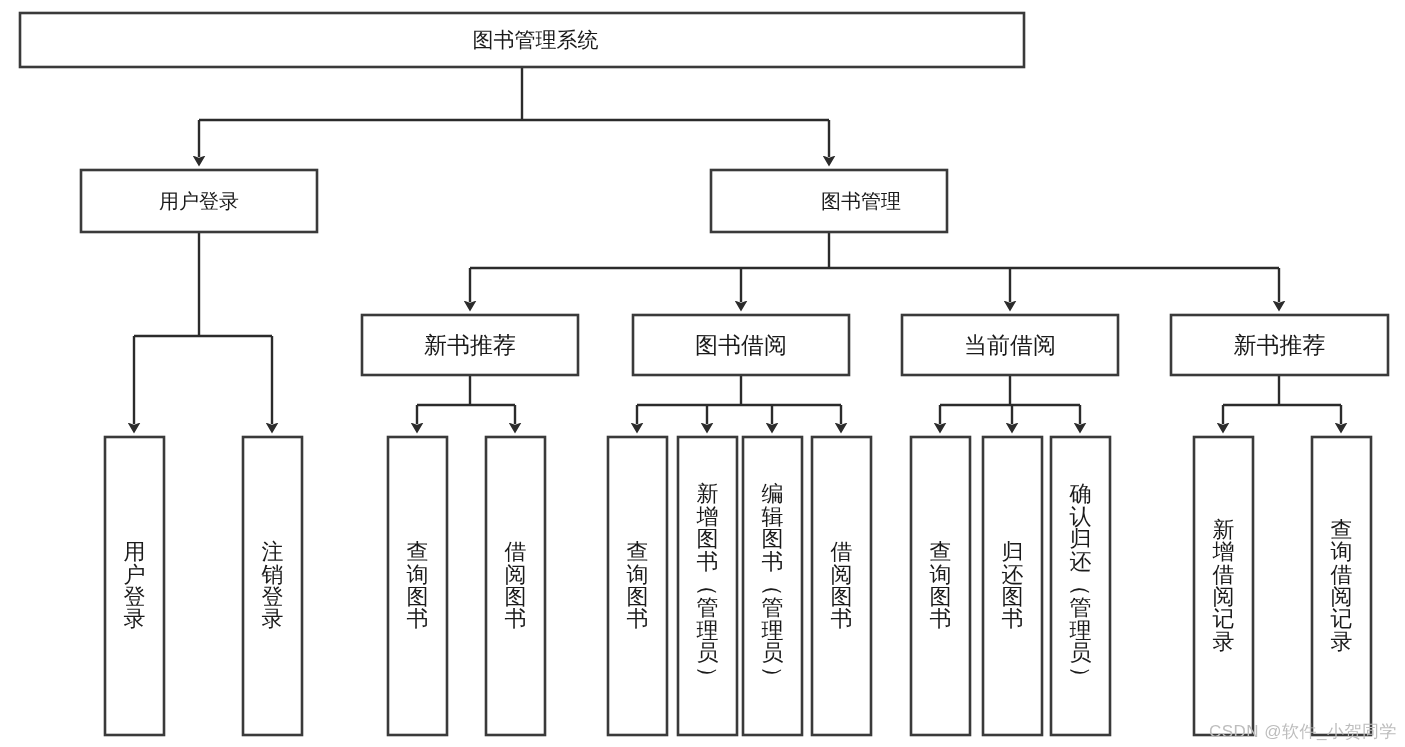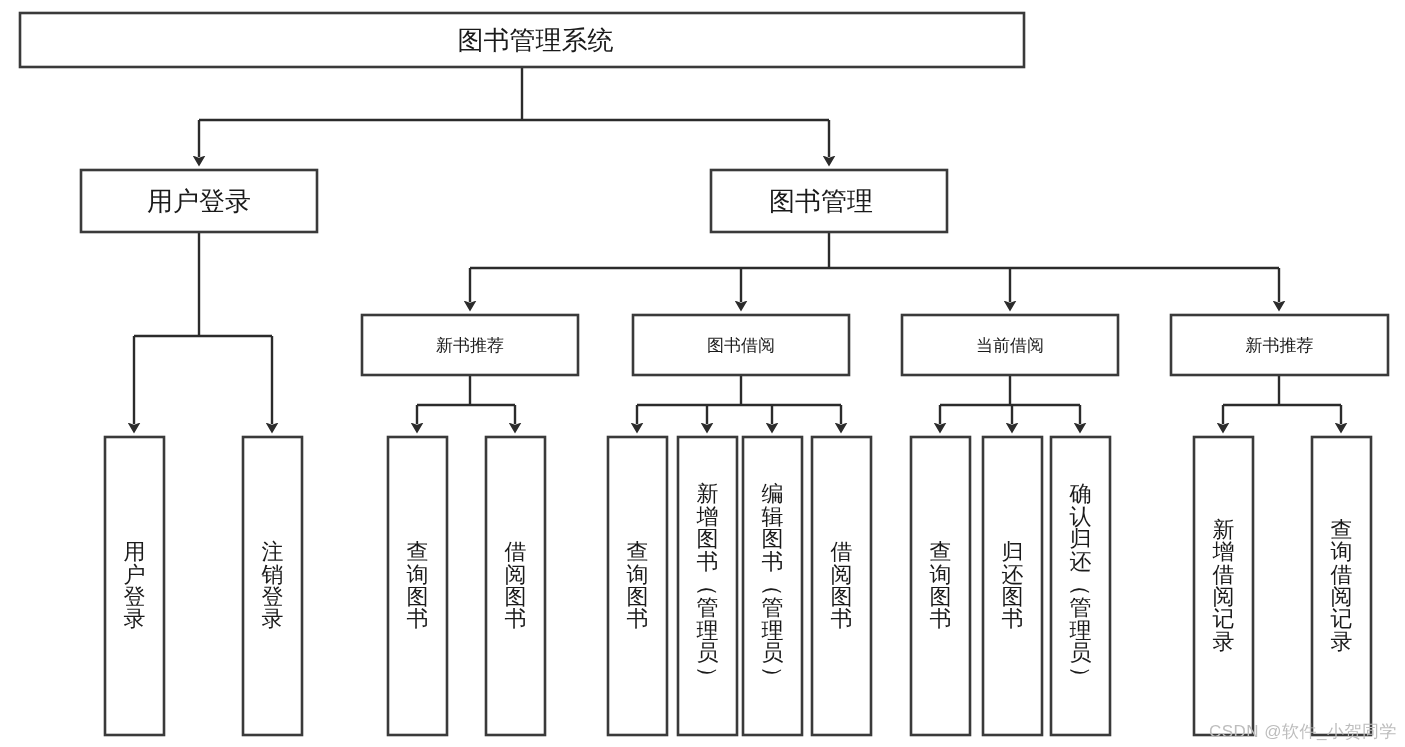--- a/index.html
+++ b/index.html
@@ -74,23 +74,23 @@
     position: absolute;
     display: flex;
     align-items: center;
     justify-content: center;
     font-family: "Liberation Sans", "DejaVu Sans", sans-serif;
     color: #1a1a1a;
     box-sizing: border-box;
     pointer-events: none;
     white-space: nowrap;
   }
-  .htext-root { font-size: 26px; padding-left: 27px; }
-  .htext-l1 { font-size: 26px; }
-  .htext-l2 { font-size: 17px; }
+  .htext-root { font-size: 21px; padding-left: 27px; }
+  .htext-l1 { font-size: 20px; }
+  .htext-l2 { font-size: 23px; }
 </style>
 </head>
 <body>
 
 <div id="diagram-root">
 
   <svg id="flowchart" viewBox="0 0 1405 747">
     <defs>
       <marker id="arrowhead" markerWidth="11" markerHeight="13" refX="1.5" refY="6.5" orient="auto" markerUnits="userSpaceOnUse">
         <path d="M0,0 L11,6.5 L0,13 L2.2,6.5 Z" class="edge-arrow"></path>
@@ -165,21 +165,21 @@
       <rect class="node-rect" x="983" y="437" width="59" height="298"></rect>
       <rect class="node-rect" x="1051" y="437" width="59" height="298"></rect>
       <rect class="node-rect" x="1194" y="437" width="59" height="298"></rect>
       <rect class="node-rect" x="1312" y="437" width="59" height="298"></rect>
     </g>
   </svg>
 
   <div class="htext-wrap htext-root" style="left:20px; top:13px; width:1004px; height:54px;">图书管理系统</div>
 
   <div class="htext-wrap htext-l1" style="left:81px; top:170px; width:236px; height:62px;">用户登录</div>
-  <div class="htext-wrap htext-l1" style="left:703px; top:170px; width:236px; height:62px;">图书管理</div>
+  <div class="htext-wrap htext-l1" style="left:743px; top:170px; width:236px; height:62px;">图书管理</div>
 
   <div class="htext-wrap htext-l2" style="left:362px; top:315px; width:216px; height:60px;">新书推荐</div>
   <div class="htext-wrap htext-l2" style="left:633px; top:315px; width:216px; height:60px;">图书借阅</div>
   <div class="htext-wrap htext-l2" style="left:902px; top:315px; width:216px; height:60px;">当前借阅</div>
   <div class="htext-wrap htext-l2" style="left:1171px; top:315px; width:217px; height:60px;">新书推荐</div>
 
   <div id="leaf-labels">
       <div class="vtext-wrap" style="left: 105px; top: 437px; width: 59px; height: 298px;">
         <span>用</span>
         <span>户</span>

